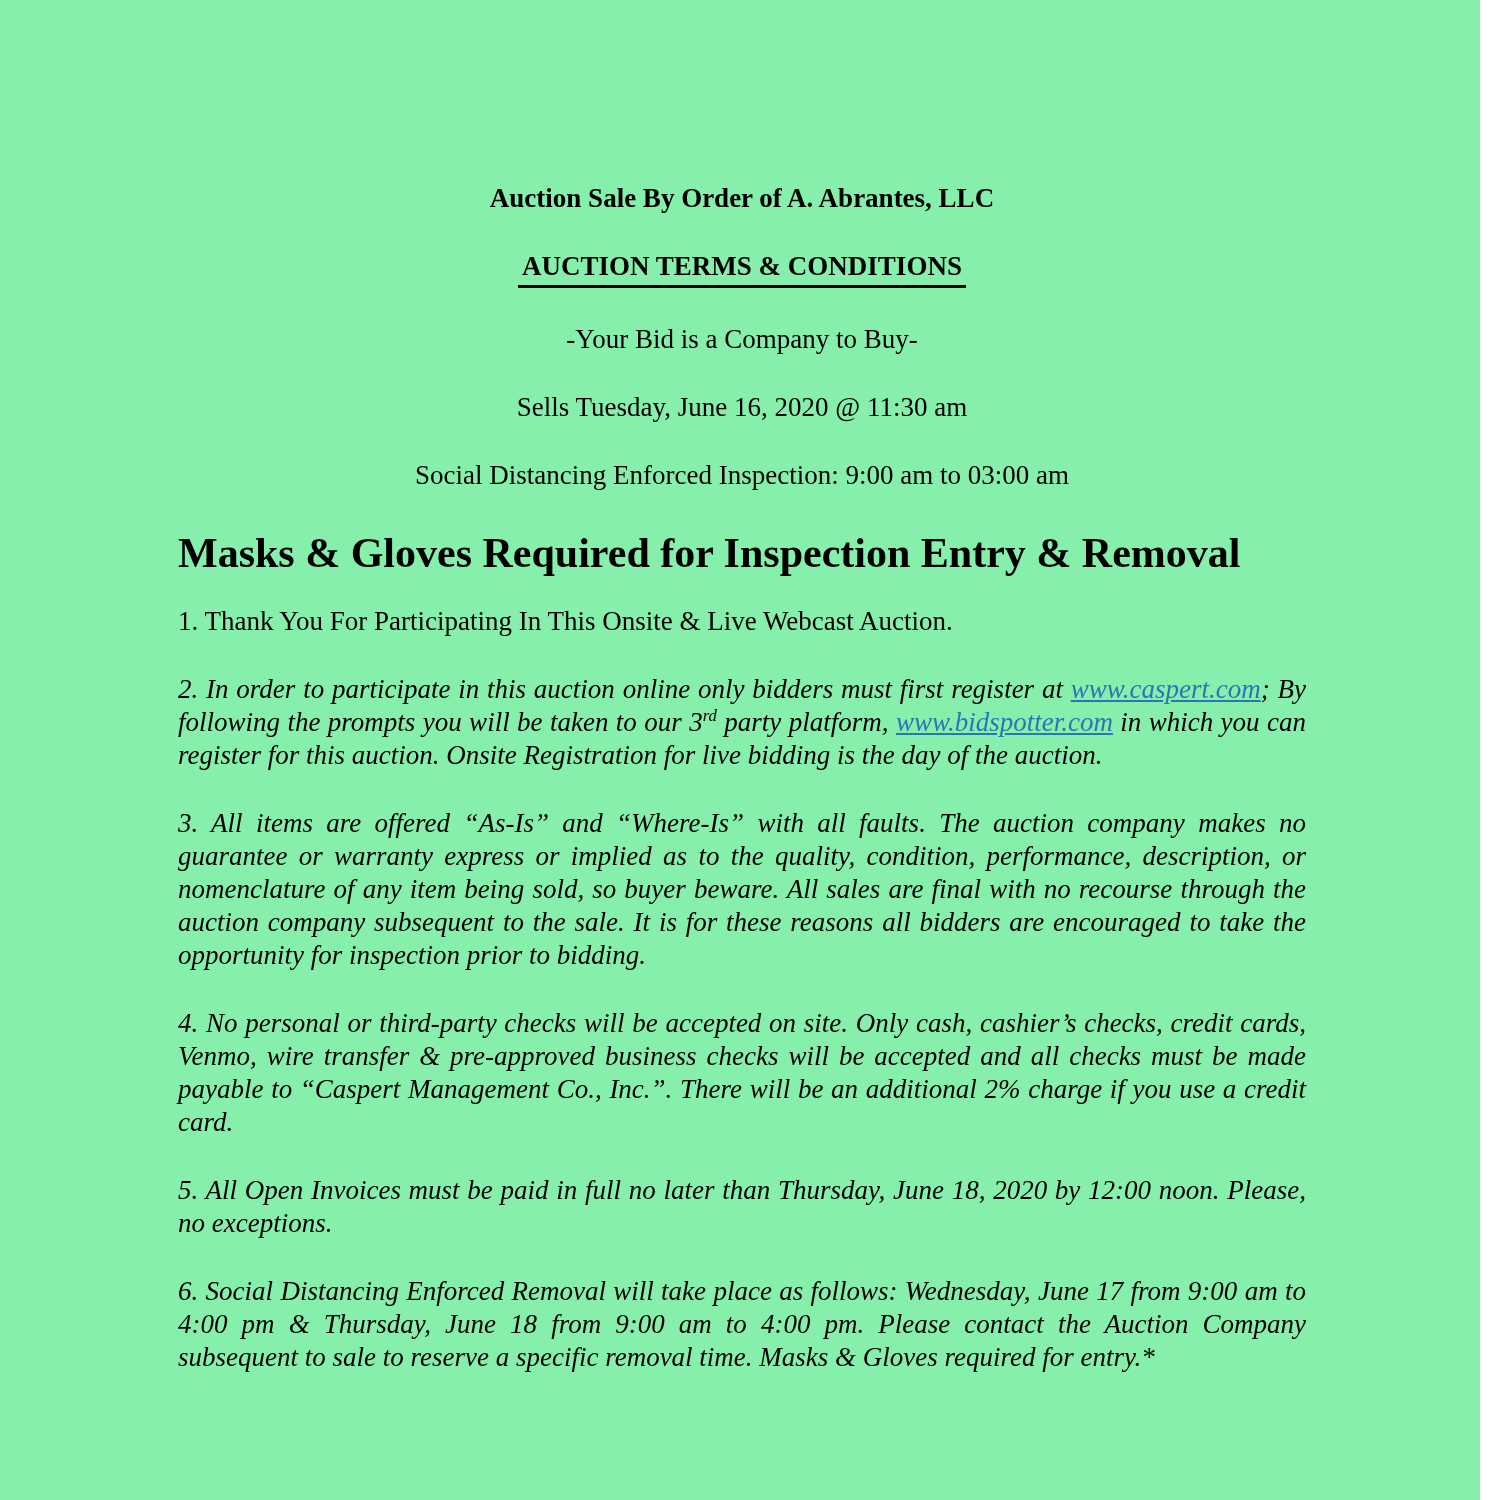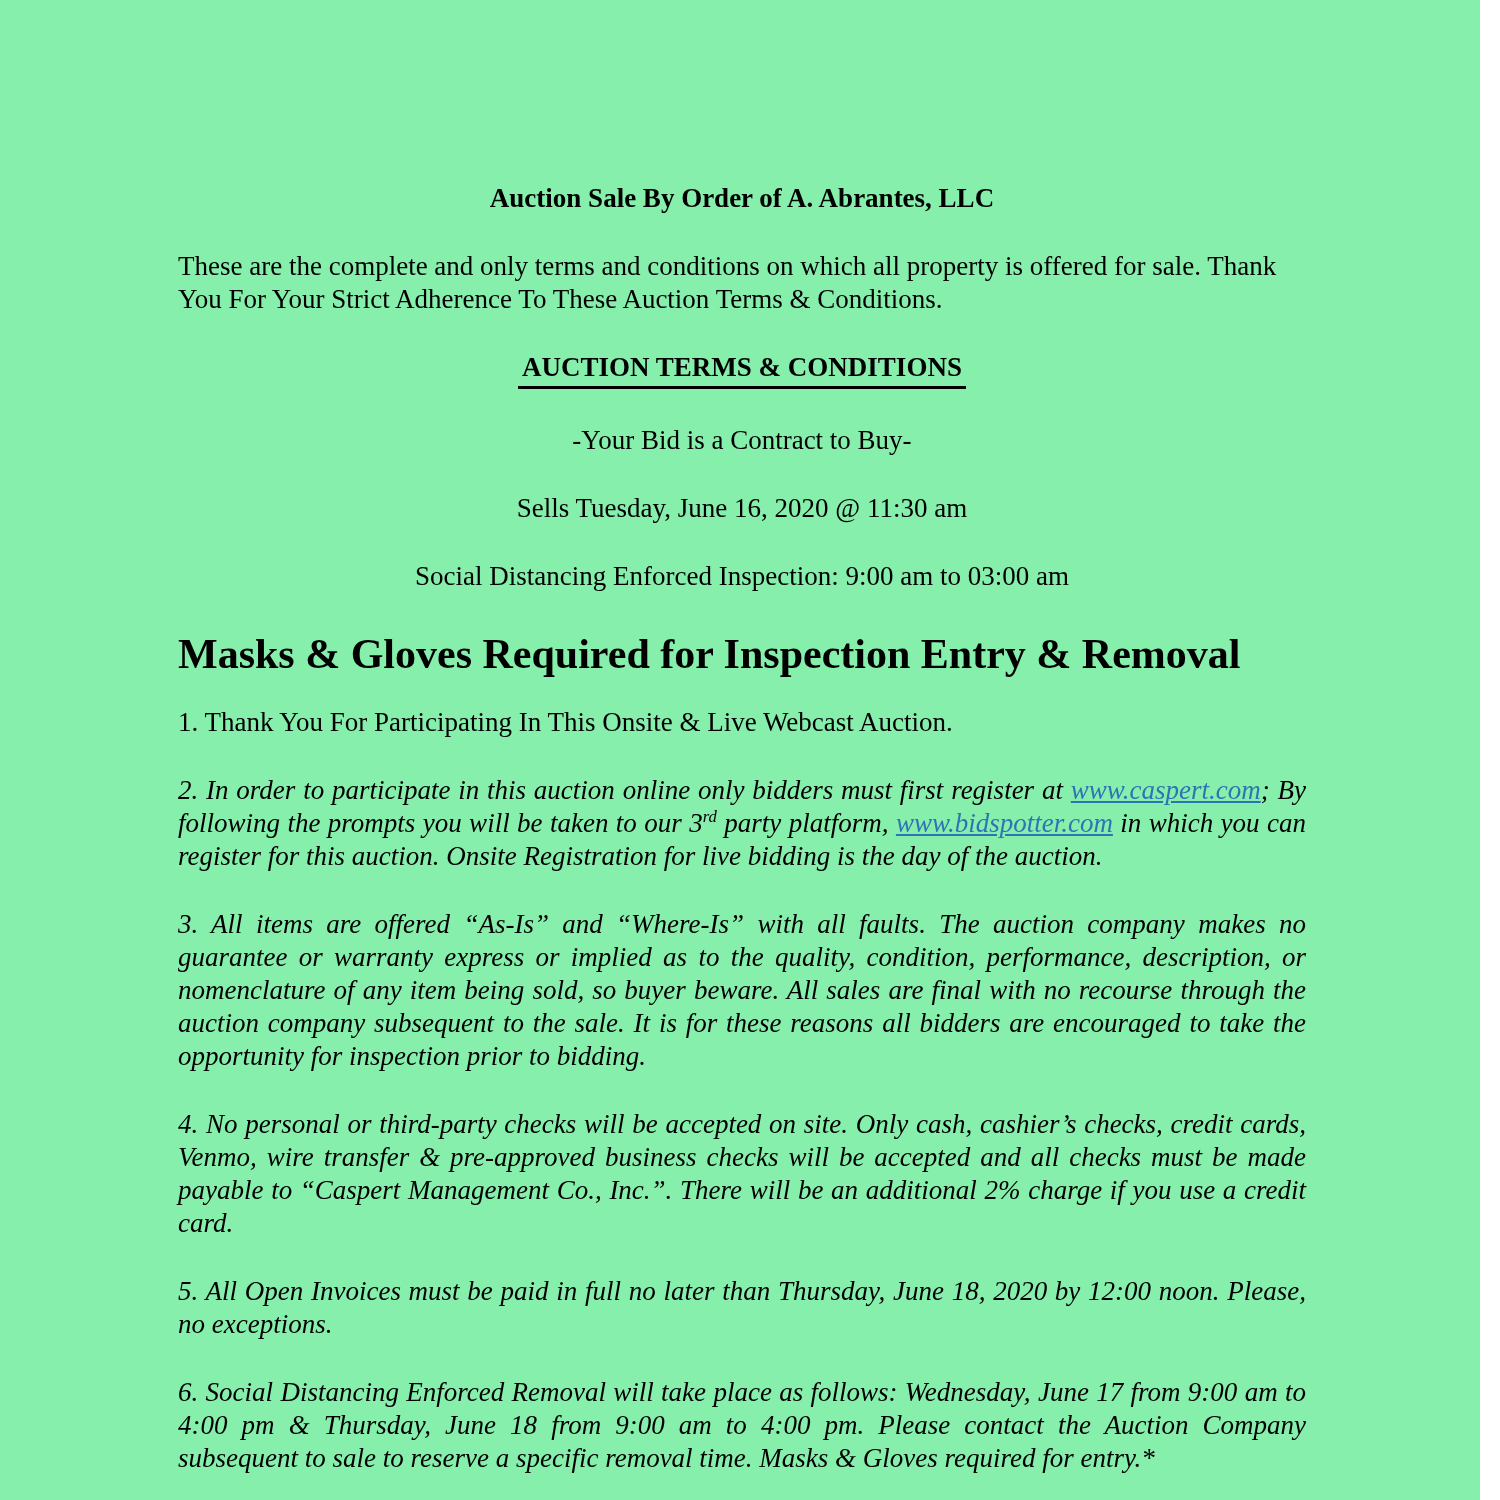--- a/index.html
+++ b/index.html
@@ -55,25 +55,24 @@
     vertical-align: super;
   }
 </style>
 </head>
 <body>
 
 <div class="page">
 
   <p class="para center bold">Auction Sale By Order of A. Abrantes, LLC</p>
 
-  <p class="para">These are the complete and only terms and conditions on which all property is offered for sale. Thank You For Your Strict Adherence To These Auction Terms &amp; Conditions.</p>
 
   <p class="para center bold"><span class="terms-heading-text">AUCTION TERMS &amp; CONDITIONS</span></p>
 
-  <p class="para center">-Your Bid is a Contract to Buy-</p>
+  <p class="para center">-Your Bid is a Company to Buy-</p>
 
   <p class="para center">Sells Tuesday, June 16, 2020 @ 11:30 am</p>
 
   <p class="para center">Social Distancing Enforced Inspection: 9:00 am to 03:00 am</p>
 
   <p class="banner">Masks &amp; Gloves Required for Inspection Entry &amp; Removal</p>
 
   <p class="para">1. Thank You For Participating In This Onsite &amp; Live Webcast Auction.</p>
 
   <p class="para justify"><span>2. In order to participate in this auction online only bidders must first register at </span><a class="link" style="color: rgb(46, 116, 181); text-decoration-color: rgb(46, 116, 181);">www.caspert.com</a><span>; By following the prompts you will be taken to our 3</span><sup class="ordinal">rd</sup><span> party platform, </span><a class="link" style="color: rgb(46, 116, 181); text-decoration-color: rgb(46, 116, 181);">www.bidspotter.com</a><span> in which you can register for this auction. Onsite Registration for live bidding is the day of the auction.</span></p>

